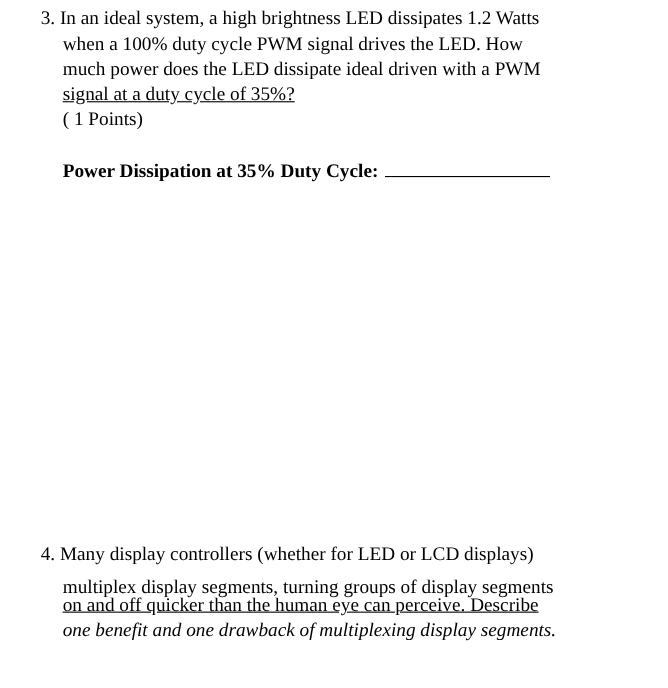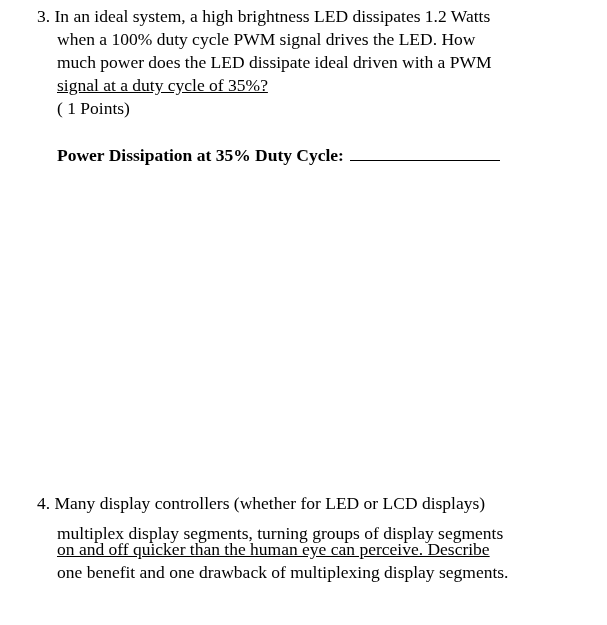--- a/index.html
+++ b/index.html
@@ -57,14 +57,14 @@
 
   <div class="answer-row" style="top:138px;">
     <span>Power Dissipation at 35% Duty Cycle:</span><span class="blank"></span>
   </div>
 </div>
 
 <div class="question" style="top:492px;">
   <div class="line first" style="top:0px;text-align:center;">4. Many display controllers (whether for LED or LCD displays)</div>
   <div class="line cont" style="top:30px;">multiplex display segments, turning groups of display segments</div>
   <div class="line cont" style="top:46px;text-decoration:underline;">on and off quicker than the human eye can perceive.  Describe</div>
-  <div class="line cont" style="top:69px;">one benefit and one drawback of multiplexing display segments.</div>
+  <div class="line cont" style="top:69px;font-style:italic;">one benefit and one drawback of multiplexing display segments.</div>
 </div>
 
 </body></html>

